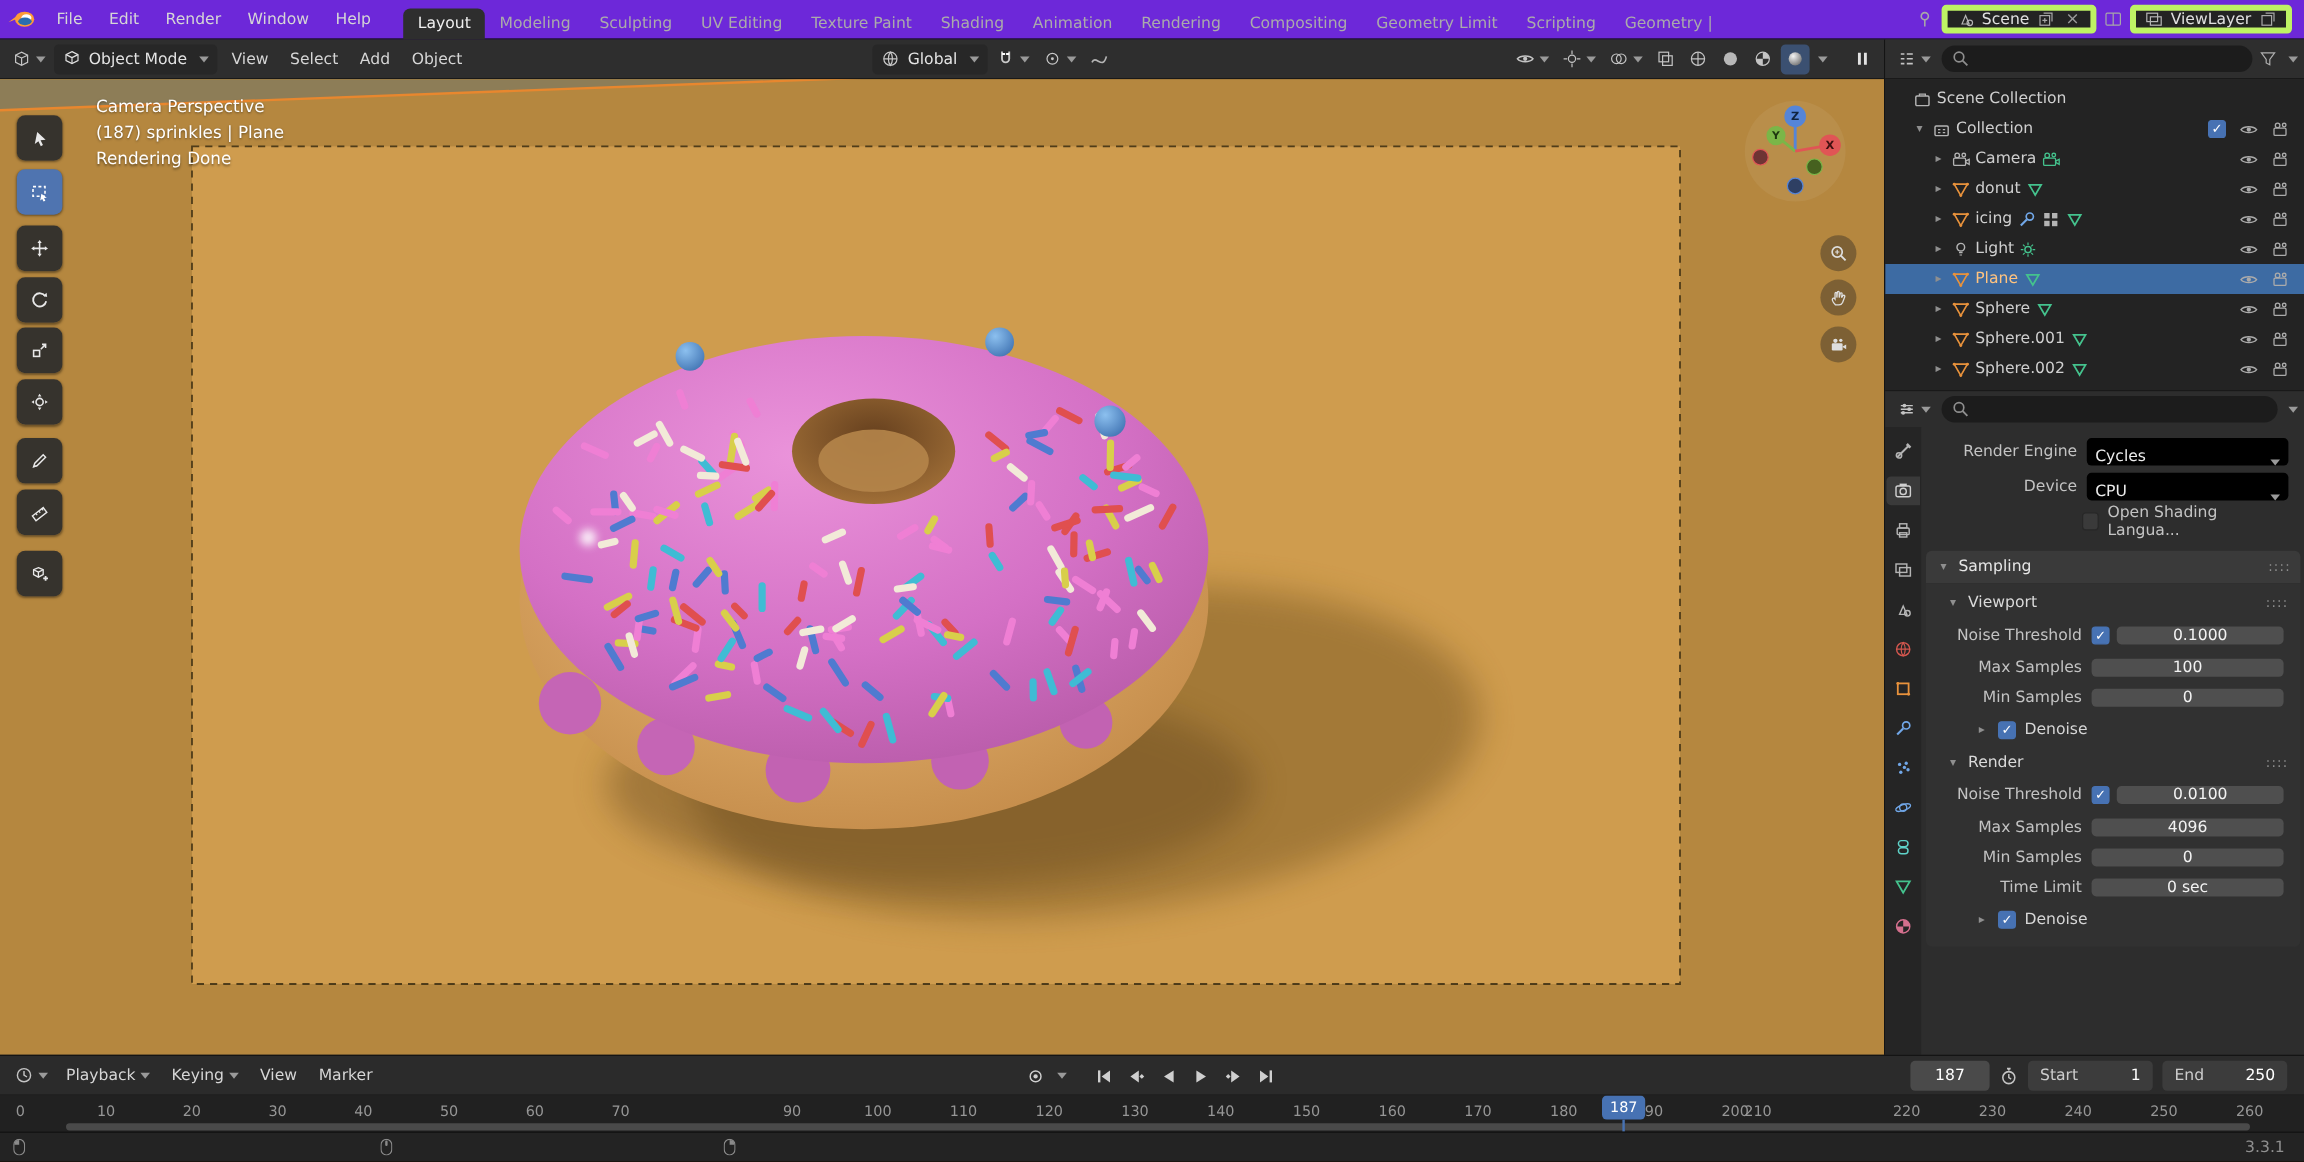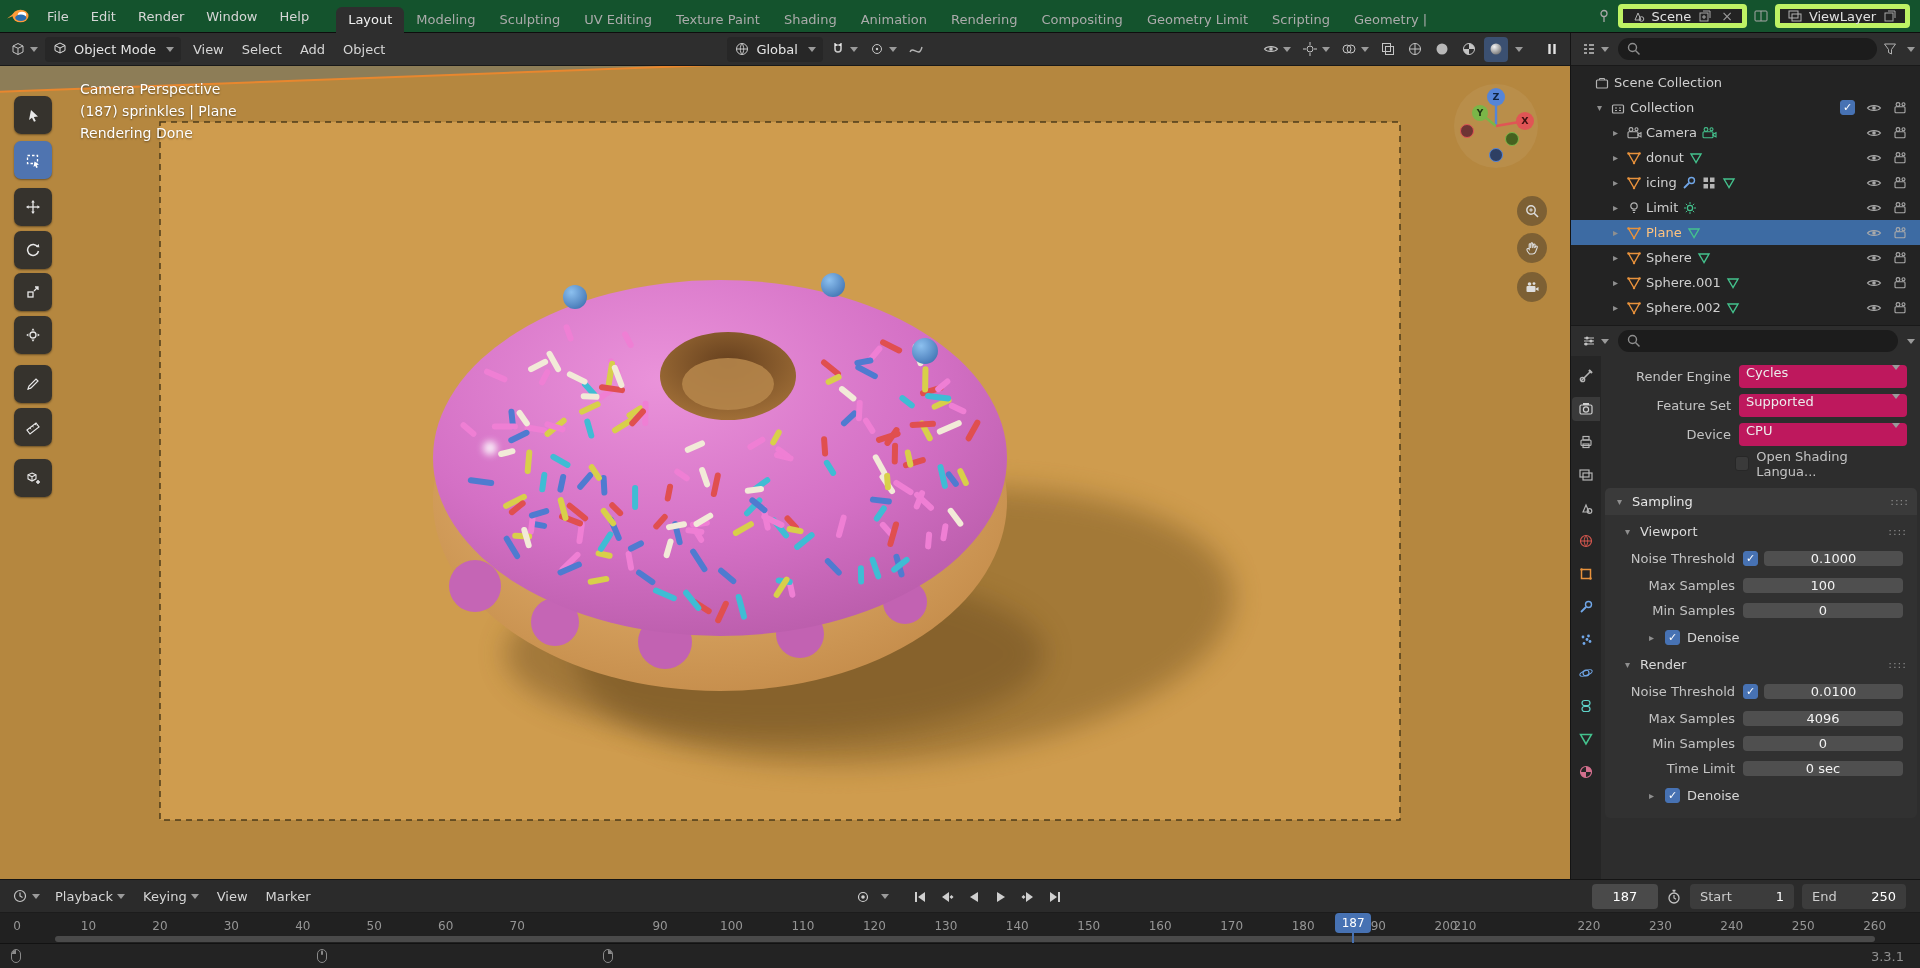--- a/index.html
+++ b/index.html
@@ -4,21 +4,21 @@
 <style>
   *{margin:0;padding:0;box-sizing:border-box;cursor:default;user-select:none}
   html,body{background:#000}
   #app{position:relative;width:1920px;height:968px;overflow:hidden;background:#181818;
        font-family:"DejaVu Sans","Liberation Sans",sans-serif;font-size:13px;color:#d4d4d4}
   svg{display:block}
   .caret{width:0;height:0;border-left:4px solid transparent;border-right:4px solid transparent;border-top:5px solid #9a9a9a;margin-left:4px}
   .icon{display:inline-flex;align-items:center;justify-content:center;width:16px;height:16px;flex:0 0 auto}
 
   
-  #topbar{position:absolute;left:0;top:0;width:1920px;height:33px;background:#14532d;display:flex;align-items:center;border-bottom:1px solid #0d0d0d}
+  #topbar{position:absolute;left:0;top:0;width:1920px;height:33px;background:#6d28d9;display:flex;align-items:center;border-bottom:1px solid #0d0d0d}
   #logo{width:36px;display:flex;justify-content:center}
   #main-menus{display:flex;height:33px}
   .menu-item{padding:0 11px;display:flex;align-items:center;color:#d6d6d6}
   #workspace-tabs{display:flex;align-items:flex-end;height:33px;margin-left:16px}
   .ws-tab{padding:5px 12px 6px;color:#ababab;border-radius:6px 6px 0 0;white-space:nowrap}
   .ws-tab.active{background:#2e2e2e;color:#f0f0f0}
   #topbar-right{margin-left:auto;display:flex;align-items:center;gap:6px;padding-right:10px}
   .tb-chip{display:flex;align-items:center;gap:6px;background:#232323;border:5px solid #bef264;border-radius:4px;height:24px;padding:0 7px;color:#e0e0e0}
   .tb-x{color:#9a9a9a;font-size:14px;padding:0 2px}
 
@@ -53,21 +53,21 @@
   .cb.on{background:#4772b3;border-color:#4772b3}
 
   #props{position:absolute;left:0;top:292px;width:350px;height:554px;background:#2d2d2d;border-top:1px solid #191919}
   #pheader{display:flex;align-items:center;gap:5px;height:30px;padding:0 6px}
   #ptabs{position:absolute;left:0;top:30px;width:30px;height:524px;background:#252525;display:flex;flex-direction:column;align-items:center;gap:9px;padding-top:8px}
   .ptab{width:28px;height:24px;display:flex;align-items:center;justify-content:center;border-radius:4px 0 0 4px}
   .ptab.active{background:#3a3a3a}
   #pcontent{position:absolute;left:30px;top:30px;width:320px;height:524px;padding-top:6px}
   .prow{display:flex;align-items:center;height:29px;padding-right:14px}
   .plabel{width:130px;text-align:right;margin-right:8px;color:#c3c3c3;white-space:nowrap;overflow:hidden}
-  .pdrop{flex:1;height:23px;background:#be185d;border-radius:4px;display:flex;align-items:flex-start;justify-content:space-between;padding:0 7px;color:#ececec}
+  .pdrop{flex:1;height:23px;background:#000000;border-radius:4px;display:flex;align-items:flex-end;justify-content:space-between;padding:0 7px;color:#ececec}
   .pnum{flex:1;height:15px;background:#4f4f4f;border-radius:4px;display:flex;align-items:center;justify-content:center;color:#f2f2f2}
   .panel-hd{display:flex;align-items:center;gap:6px;height:27px;background:#3a3a3a;border-radius:5px 5px 0 0;margin:10px 4px 0;padding:0 8px;color:#e6e6e6}
   .panel-bd{background:#313131;border-radius:0 0 5px 5px;margin:0 4px;padding:4px 0 8px}
   .sub-hd{display:flex;align-items:center;gap:6px;height:25px;padding-left:16px;color:#dadada}
   .foot-row{display:flex;align-items:center;gap:7px;height:29px;padding-left:40px;color:#d6d6d6}
   .dots{color:#8f8f8f;letter-spacing:1px;margin-left:auto;font-size:11px}
 
   
   #timeline{position:absolute;left:0;top:879px;width:1920px;height:64px;background:#2b2b2b;border-top:1px solid #141414}
   #tl-header{position:relative;height:33px;display:flex;align-items:center;gap:2px;padding:0 8px;border-bottom:1px solid #1c1c1c}
@@ -825,21 +825,21 @@
           </span>
         </div>
         <div class="ol-row" style="padding-left: 38px;">
           <span class="disclosure">▸</span>
           <span class="icon">
             <svg viewBox="0 0 16 16">
               <circle cx="8" cy="6" r="3.2" fill="none" stroke="#b4b4b4" stroke-width="1.2"></circle>
               <path d="M6.5 10.5h3M7 12.5h2" stroke="#b4b4b4"></path>
             </svg>
           </span>
-          <span class="ol-label">Limit</span>
+          <span class="ol-label">Light</span>
           <span class="icon">
             <svg viewBox="0 0 16 16">
               <circle cx="8" cy="8" r="2.6" fill="none" stroke="#44c28d" stroke-width="1.2"></circle>
               <path d="M8 2v2.2M8 11.8V14M2 8h2.2M11.8 8H14M3.8 3.8l1.5 1.5M10.7 10.7l1.5 1.5M12.2 3.8l-1.5 1.5M5.3 10.7l-1.5 1.5" stroke="#44c28d"></path>
             </svg>
           </span>
           <span class="ol-right">
             <span class="icon">
               <svg viewBox="0 0 16 16">
                 <path d="M1.5 8C4 4.8 12 4.8 14.5 8 12 11.2 4 11.2 1.5 8z" fill="none" stroke="#ababab" stroke-width="1.2"></path>
@@ -1119,27 +1119,20 @@
                 <path d="M8 13.5A5.5 5.5 0 0 1 2.5 8H8z" fill="#d4708e"></path>
               </svg>
             </span>
           </div>
         </div>
       <div id="pcontent">
           <div class="prow">
             <span class="plabel">Render Engine</span>
             <span class="pdrop">
               <span>Cycles</span>
-              <span class="caret"></span>
-            </span>
-          </div>
-          <div class="prow">
-            <span class="plabel">Feature Set</span>
-            <span class="pdrop">
-              <span>Supported</span>
               <span class="caret"></span>
             </span>
           </div>
           <div class="prow">
             <span class="plabel">Device</span>
             <span class="pdrop">
               <span>CPU</span>
               <span class="caret"></span>
             </span>
           </div>

